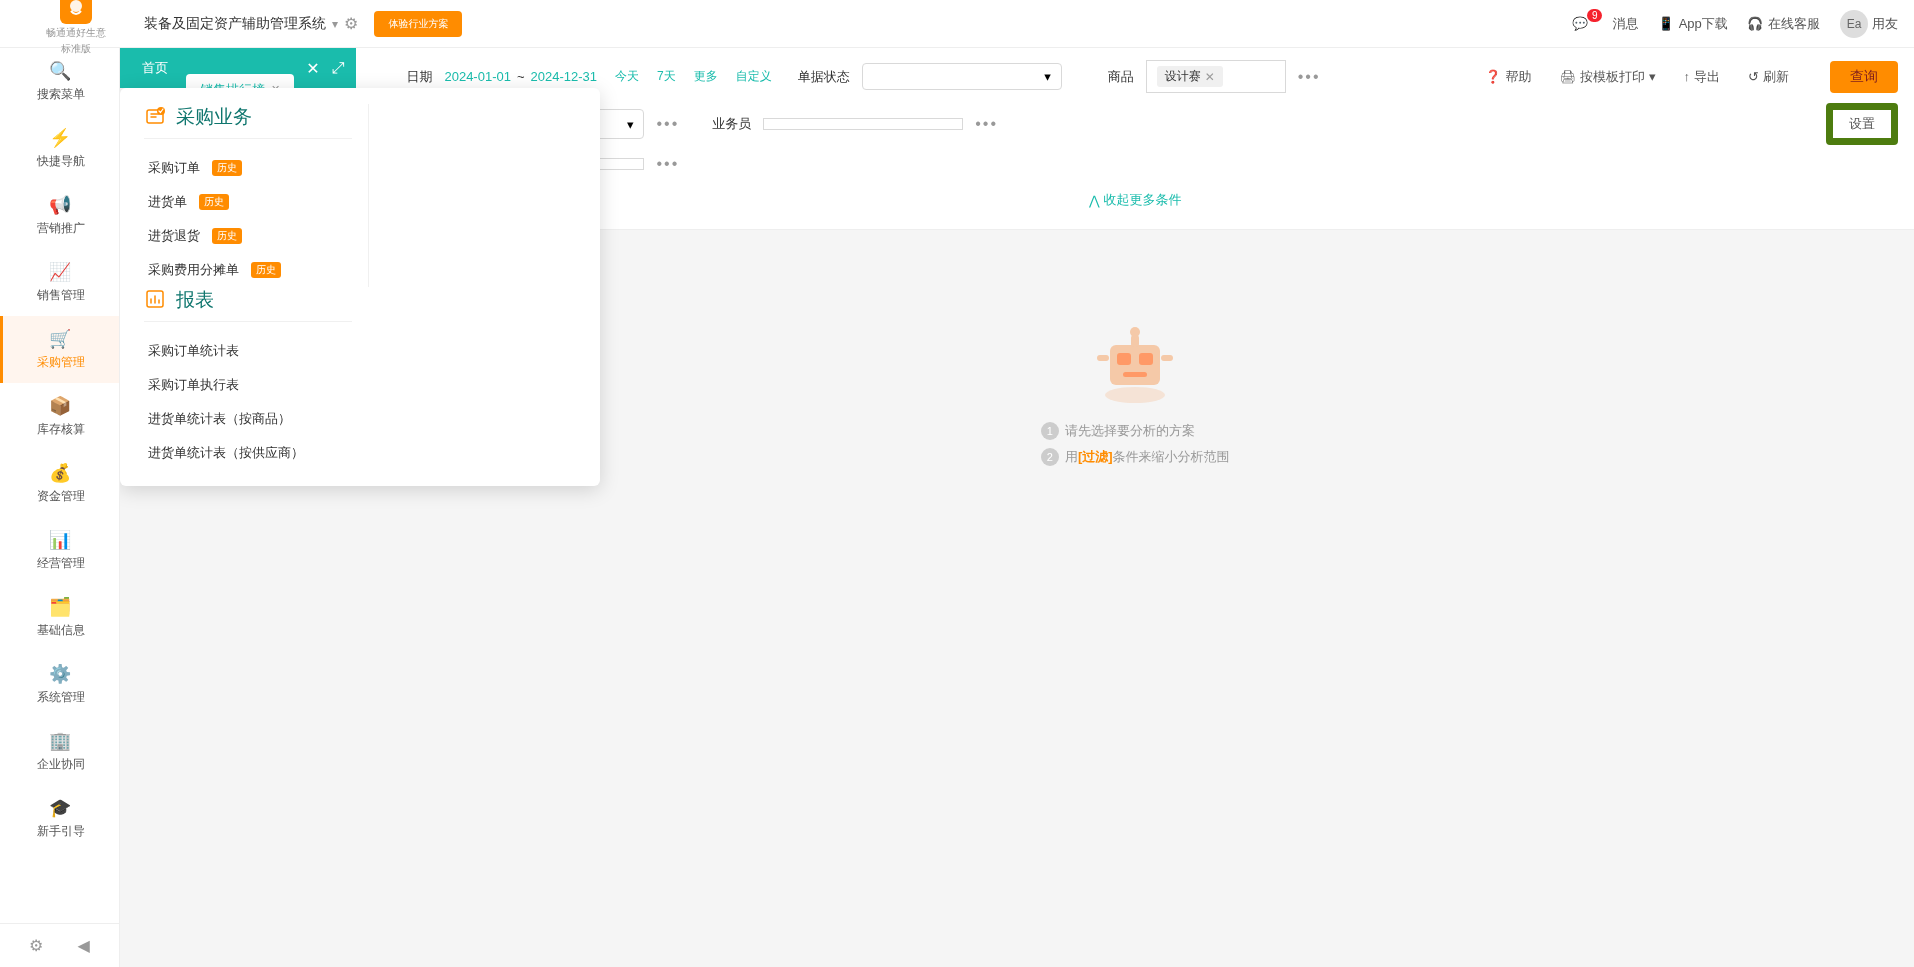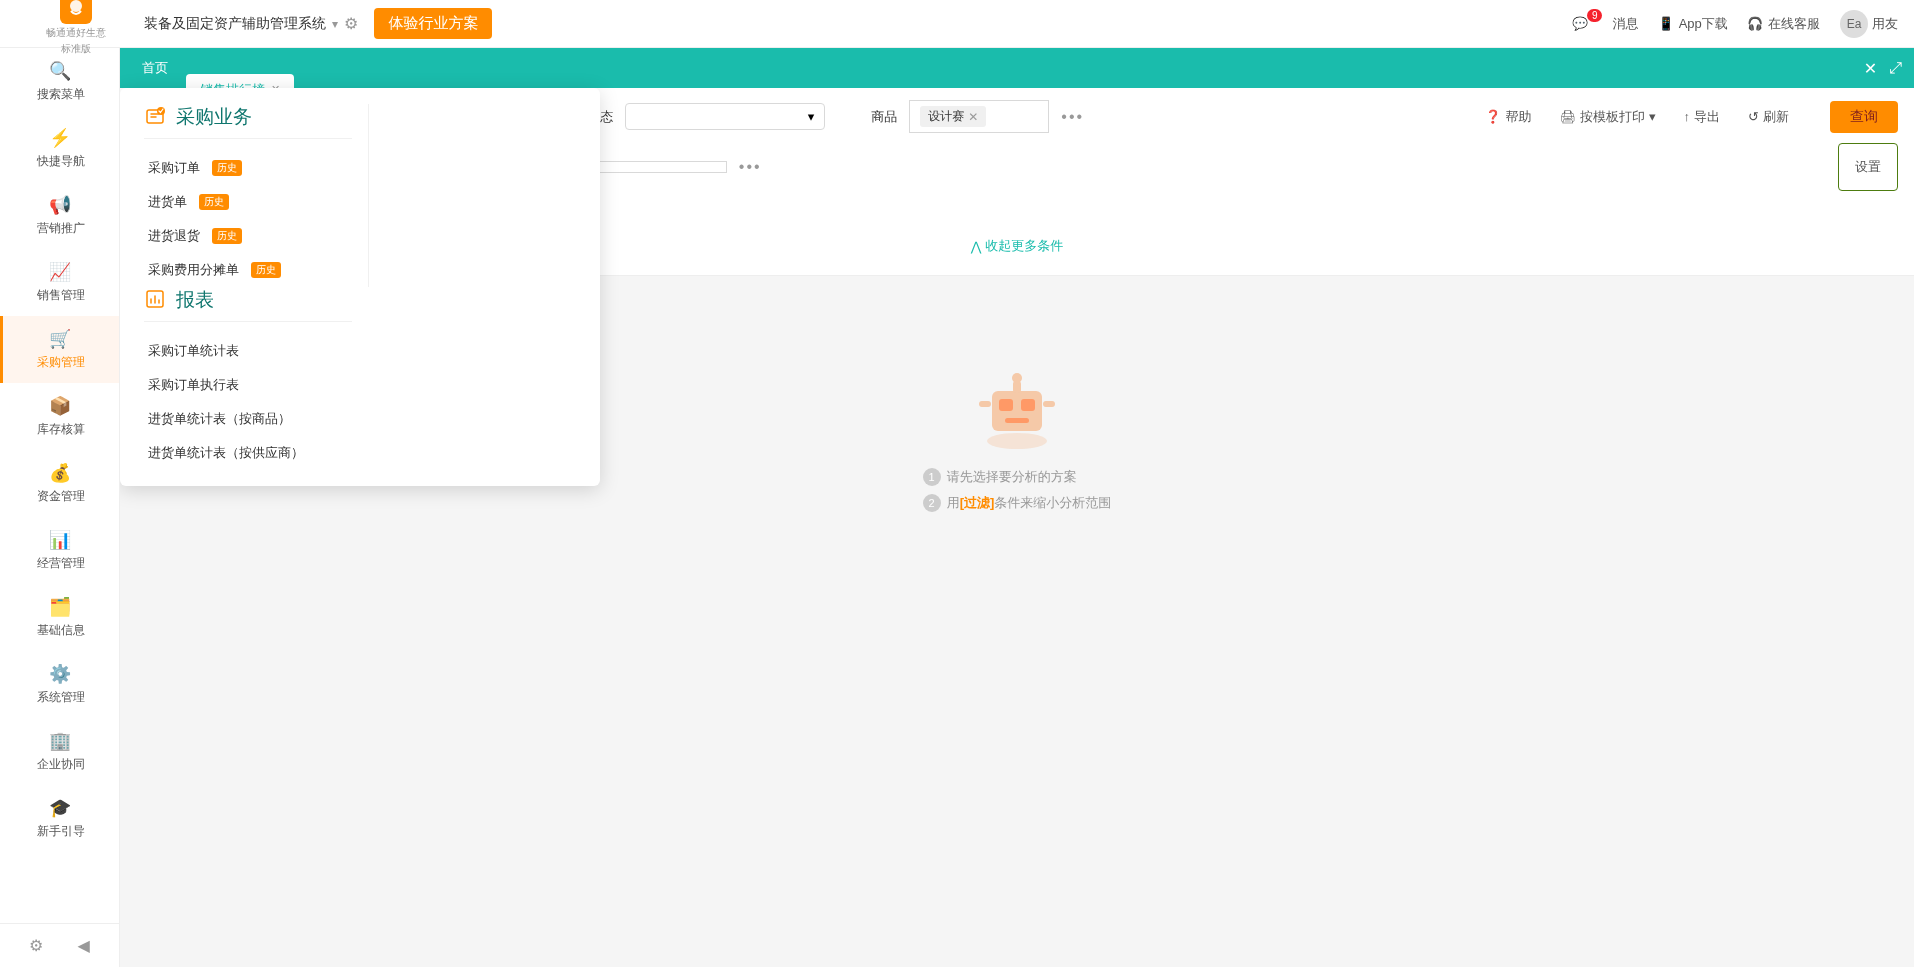--- a/index.html
+++ b/index.html
@@ -36,21 +36,21 @@
     }
     .system-title .dropdown-arrow { color: #999; font-size: 12px; cursor: pointer; }
     .system-settings { margin-left: 6px; color: #999; cursor: pointer; font-size: 16px; }
     .industry-btn {
       margin-left: 16px;
       background: #ff8c00;
       color: white;
       border: none;
       border-radius: 4px;
       padding: 6px 14px;
-      font-size: 15px;
+      font-size: 10px;
       cursor: pointer;
     }
     .header-right {
       margin-left: auto;
       display: flex;
       align-items: center;
       gap: 20px;
       font-size: 13px;
       color: #555;
     }
@@ -109,21 +109,21 @@
       justify-content: space-around;
       padding: 12px;
       border-top: 1px solid #eee;
     }
     .sidebar-bottom-icon { font-size: 16px; color: #999; cursor: pointer; }
 
     
     .content-area {
       flex: 1;
       display: flex;
-      flex-direction: column;
+      flex-direction: row;
       overflow: hidden;
       position: relative;
       justify-content: flex-end;
     }
 
     
     .tab-bar {
       height: 40px;
       background: #1abcac;
       display: flex;
@@ -224,25 +224,25 @@
       background: #ff8c00;
       color: #7f1d1d;
       border: none;
       border-radius: 4px;
       padding: 7px 20px;
       font-size: 14px;
       cursor: pointer;
       margin-left: 21px;
     }
     .set-btn {
-      border: 1px solid #4d7c0f;
+      border: 7px solid #4d7c0f;
       background: white;
       color: #555;
       border-radius: 4px;
-      padding: 14px 16px;
+      padding: 5px 16px;
       font-size: 13px;
       cursor: pointer;
     }
 
     
     .empty-state {
       display: flex;
       flex-direction: column;
       align-items: center;
       justify-content: center;

